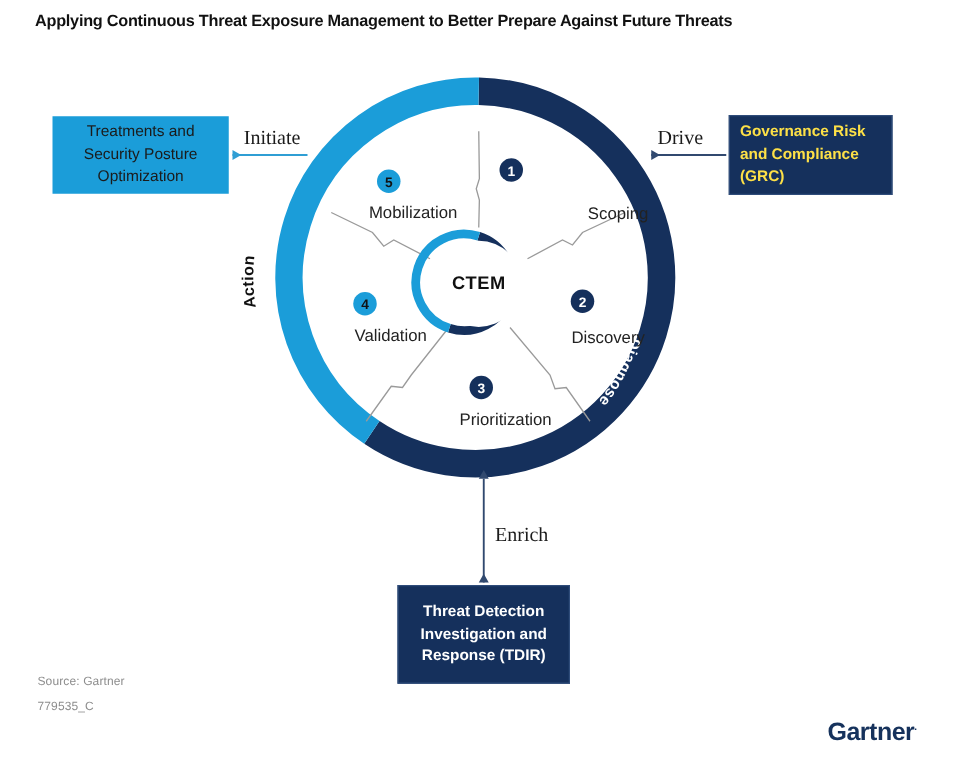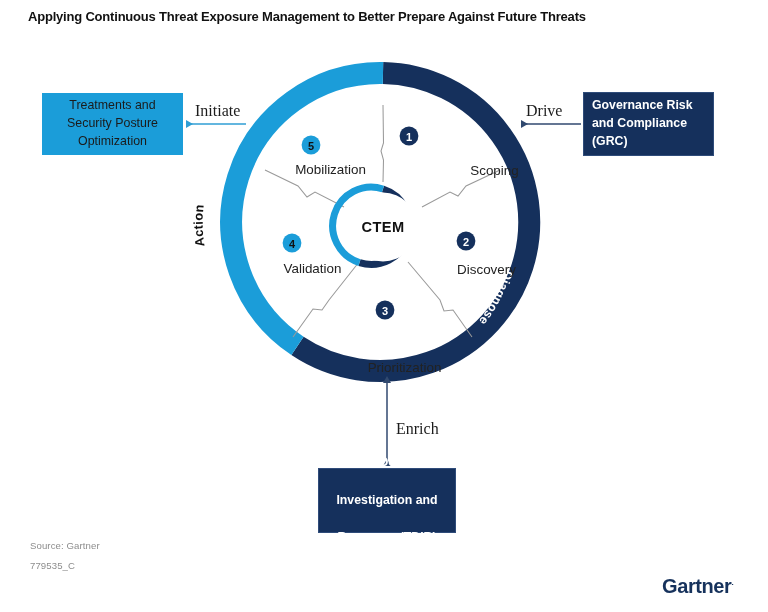--- a/index.html
+++ b/index.html
@@ -99,42 +99,41 @@
     padding: 4px 6px;
   }
 
   .box-right {
     left: 583px;
     top: 92px;
     width: 131px;
     height: 64px;
     background: #15305C;
     border: 1px solid #2f4c7a;
-    color: #ffffff;
+    color: #fde047;
     font-size: 12.3px;
     font-weight: bold;
     line-height: 1.44;
     text-align: left;
     padding: 0 8px;
   }
 
   .box-bottom {
     left: 318px;
     top: 468px;
     width: 138px;
-    height: 65px;
+    height: 79px;
     background: #15305C;
     border: 1px solid #2f4c7a;
     color: #ffffff;
     font-size: 12.3px;
     font-weight: bold;
     line-height: 1.42;
     text-align: center;
     padding: 0 5px;
-    gap: 20px;
   }
 
   
   .source {
     position: absolute;
     left: 30px;
     font-size: 9.6px;
     color: #8d8d8d;
     letter-spacing: 0.1px;
   }
@@ -233,21 +232,21 @@
 
       <line x1="246" y1="124" x2="186" y2="124" stroke="#2f9ed4" stroke-width="1.5" marker-end="url(#arrLblue)"></line>
 
       <line x1="581" y1="124" x2="521" y2="124" stroke="#31496f" stroke-width="1.5" marker-end="url(#arrL)"></line>
 
       <line x1="387" y1="383" x2="387" y2="466" stroke="#31496f" stroke-width="1.5" marker-start="url(#arrUp)" marker-end="url(#arrDn)"></line>
     </svg>
 
     <div class="lbl step-label" style="left:439px; top:163px;margin-left:36px;">Scoping</div>
     <div class="lbl step-label" style="left:467px; top:262px;">Discovery</div>
-    <div class="lbl step-label" style="left:385px; top:328px;margin-top:32px;">Prioritization</div>
+    <div class="lbl step-label" style="left:385px; top:328px;">Prioritization</div>
     <div class="lbl step-label" style="left:293px; top:261px;">Validation</div>
     <div class="lbl step-label" style="left:311px; top:162px;">Mobilization</div>
 
     <div class="lbl center-label" style="left:383px; top:227px;">CTEM</div>
 
     <div class="lbl arrow-label" style="left:195px; top:102px;">Initiate</div>
     <div class="lbl arrow-label" style="left:526px; top:102px;">Drive</div>
     <div class="lbl arrow-label" style="left:396px; top:420px;">Enrich</div>
   </div>
 

